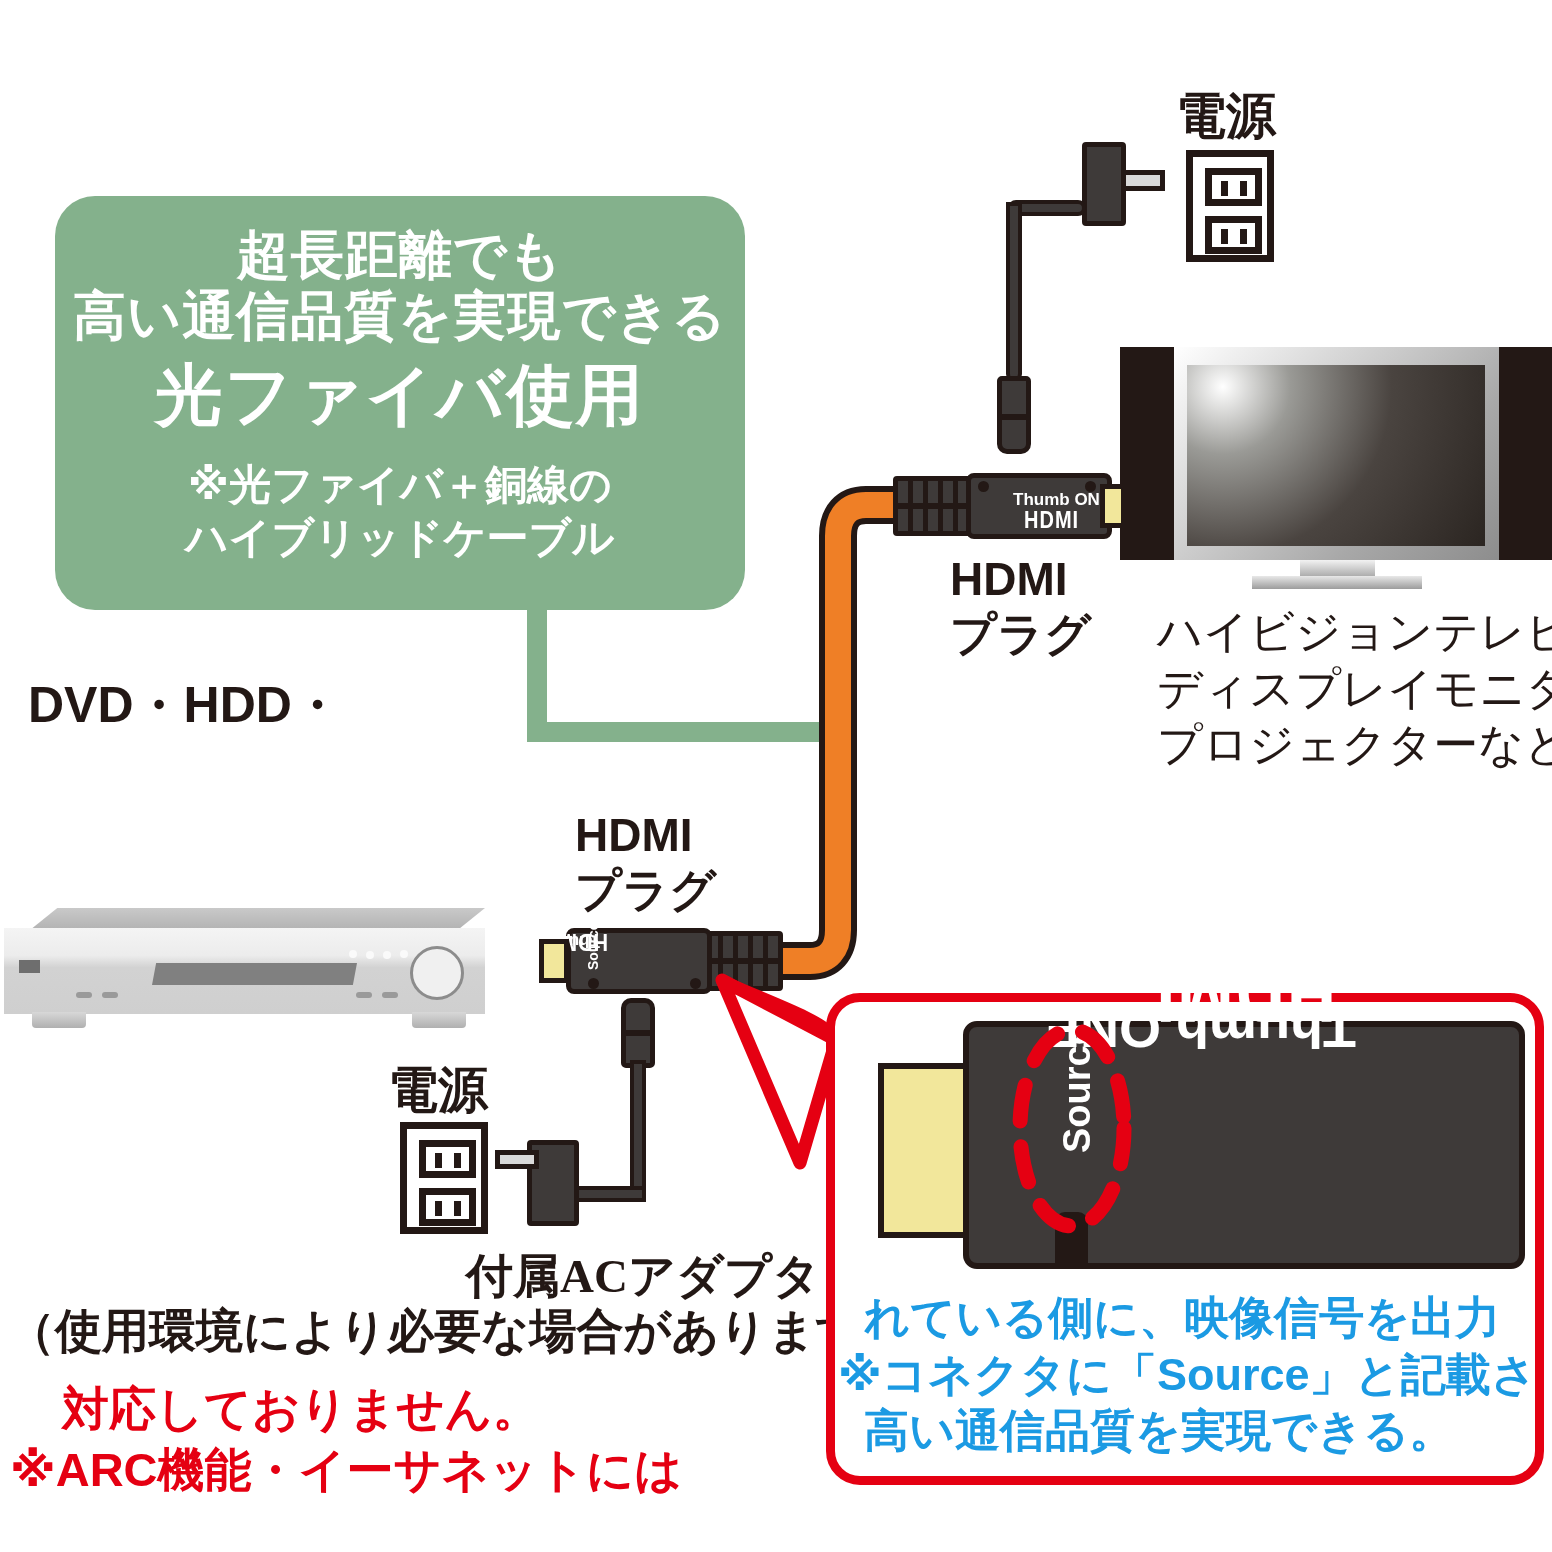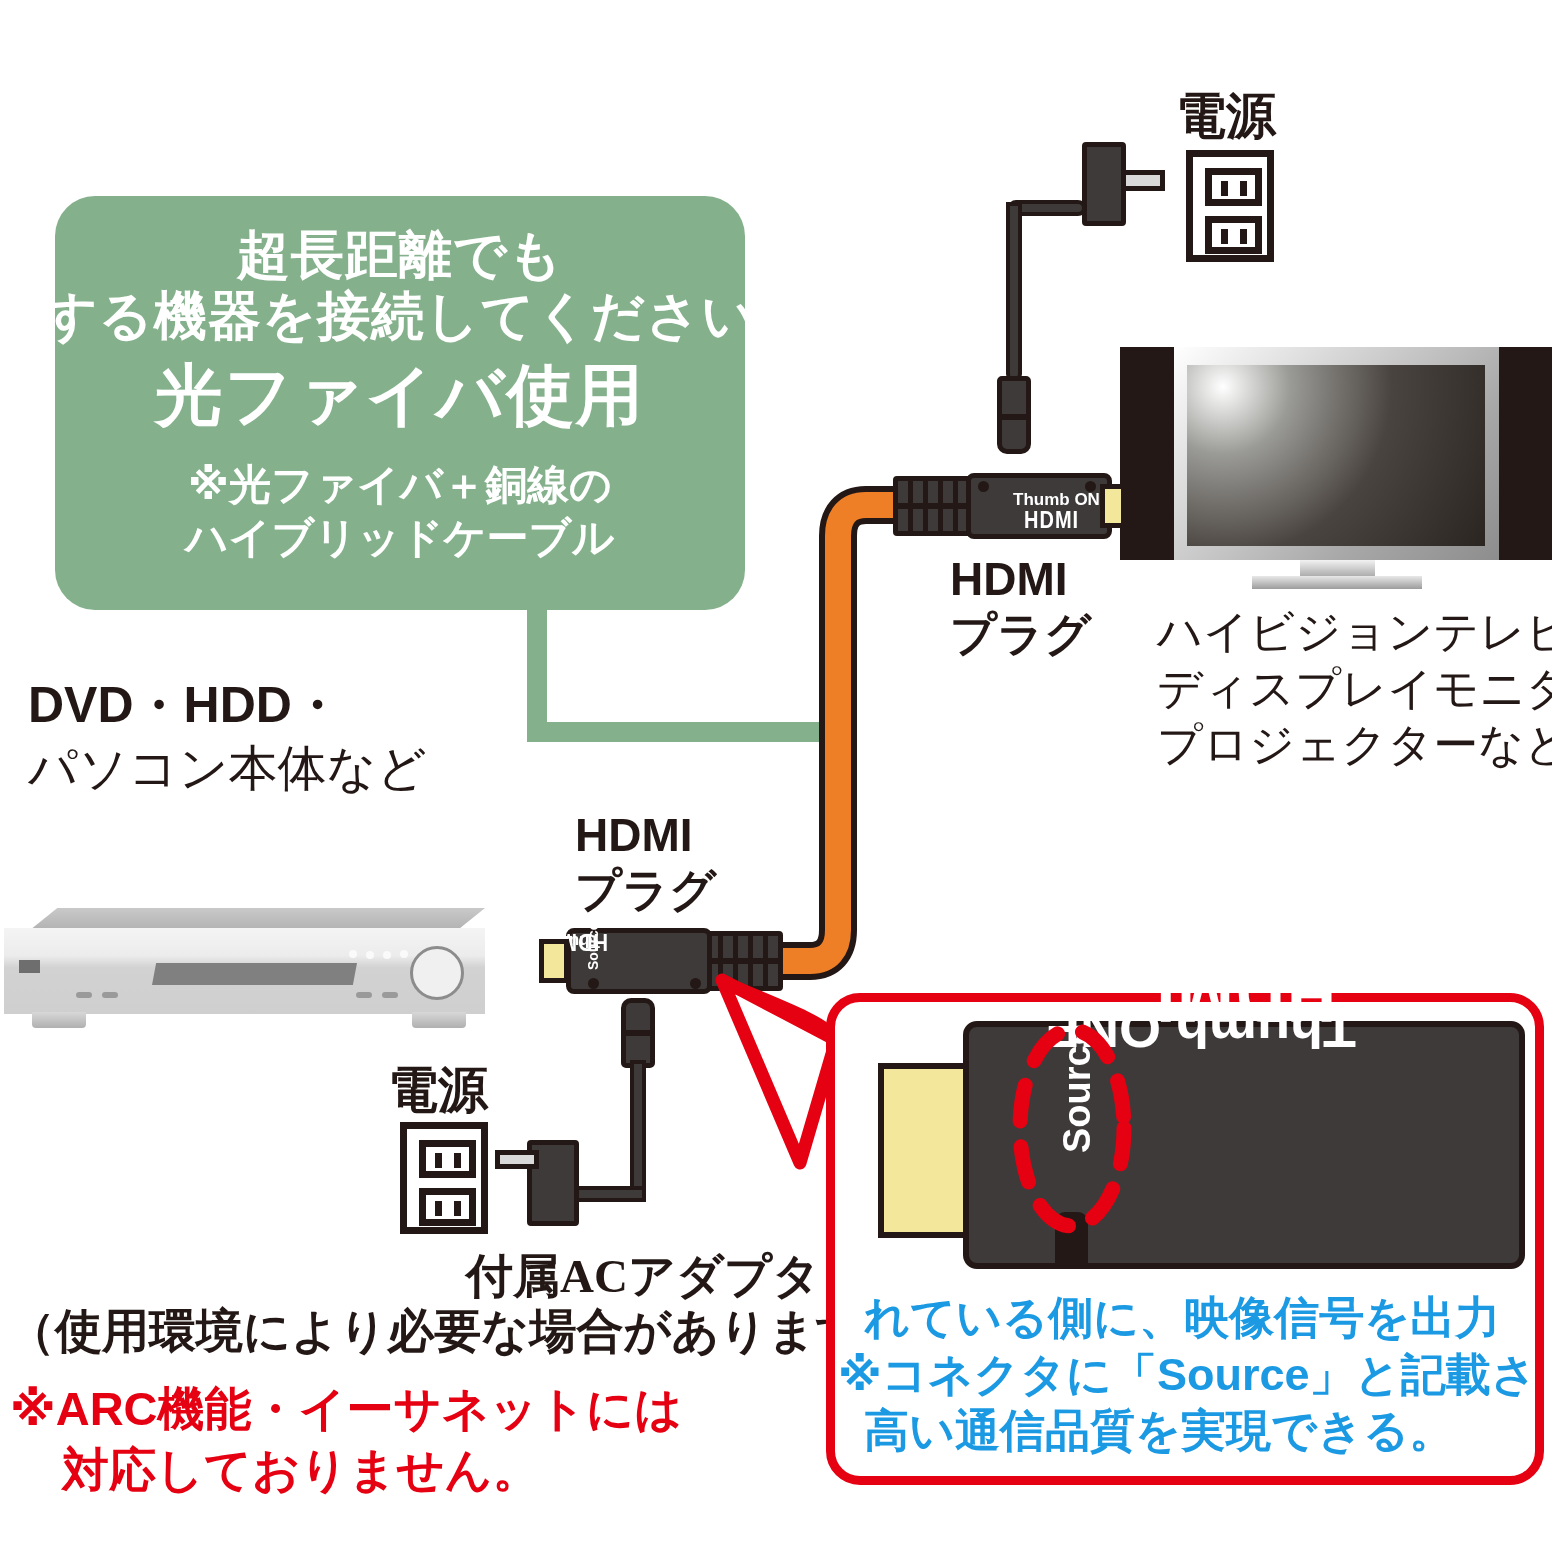--- a/index.html
+++ b/index.html
@@ -104,21 +104,21 @@
 </head>
 <body>
 
 <div id="stage">
 
   <div class="abs g-vert" style="left:527px;top:600px;width:20px;height:134px;"></div>
   <div class="abs g-horz" style="left:527px;top:722px;width:310px;height:20px;"></div>
 
   <div class="abs green-box">
     <div class="gb-l1">超長距離でも</div>
-    <div class="gb-l2">する機器を接続してください</div>
+    <div class="gb-l2">高い通信品質を実現できる</div>
     <div class="gb-big">光ファイバ使用</div>
     <div class="gb-s1">※光ファイバ＋銅線の</div>
     <div class="gb-s2">ハイブリッドケーブル</div>
   </div>
 
   <div class="abs lbl-b" style="left:1176px;top:86px;font-size:50px;">電源</div>
 
   <div class="abs outlet" style="left:1186px;top:150px;width:88px;height:112px;">
     <div class="socket" style="left:12px;top:11px;width:57px;height:38px;">
       <div class="slot" style="left:9px;top:6px;width:7px;height:15px;"></div>
@@ -191,21 +191,20 @@
   <div class="abs plug-txt" style="left:585px;top:970px;font-size:14px;transform:rotate(-90deg);transform-origin:left top;">Source</div>
   <div class="abs plug-tip" style="left:539px;top:939px;width:30px;height:44px;"></div>
 
   <div class="abs lbl-hdmi" style="left:575px;top:808px;">
     <div>HDMI</div>
     <div>プラグ</div>
   </div>
 
   <div class="abs lbl-dvdtop" style="left:28px;top:675px;">DVD・HDD・</div>
   <div class="abs lbl-dev" style="left:28px;top:738px;">
-    <div style="font-size:49px;">パソコン本体など</div>
   </div>
 
   <div class="abs rec">
     <div class="rec-top"></div>
     <div class="rec-front"></div>
     <div class="rec-sq"></div>
     <div class="rec-tray"></div>
     <div class="rec-knob"></div>
     <div class="rec-dot" style="left:345px;top:42px;"></div>
     <div class="rec-dot" style="left:362px;top:43px;"></div>
@@ -237,22 +236,22 @@
     <div class="socket" style="left:12px;top:59px;width:57px;height:38px;">
       <div class="slot" style="left:9px;top:6px;width:7px;height:15px;"></div>
       <div class="slot" style="left:28px;top:6px;width:7px;height:15px;"></div>
     </div>
   </div>
 
   <div class="abs blk-note" style="left:466px;top:1246px;font-size:47px;font-family:Liberation Serif, serif;">付属ACアダプタ</div>
   <div class="abs blk-note" style="left:8px;top:1300px;font-size:47px;">（使用環境により必要な場合があります）</div>
 
   <div class="abs red-note" style="left:10px;top:1378px;">
+    <div style="font-size:47px;padding-left:52px;">対応しておりません。</div>
     <div style="font-size:47px;">※ARC機能・イーサネットには</div>
-    <div style="font-size:47px;padding-left:52px;">対応しておりません。</div>
   </div>
 
   <svg class="cable-svg" width="1552" height="1552">
     <path d="M 722 980 L 836 1040 L 800 1163 Z" fill="none" stroke="#e50012" stroke-width="13" stroke-linejoin="round" stroke-linecap="round"></path>
     <path d="M 723 982 C 790 1010 818 1020 836 1038 C 850 1022 865 1012 898 1012" fill="none" stroke="#e50012" stroke-width="13" stroke-linecap="round"></path>
   </svg>
 
   <div class="abs red-box"></div>
 
   <div class="abs bigc-tip" style="left:878px;top:1063px;width:110px;height:175px;"></div>

